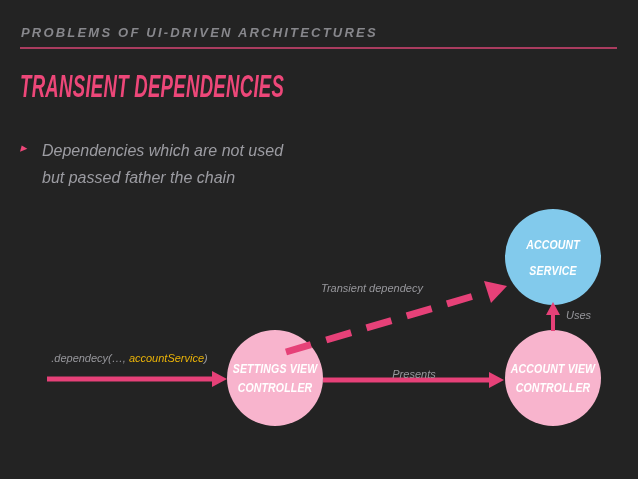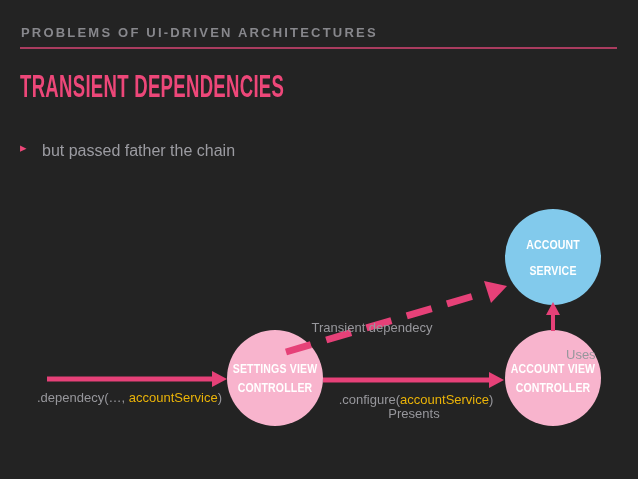--- a/index.html
+++ b/index.html
@@ -1,19 +1,20 @@
 <!DOCTYPE html>
 <html><head>
 <meta charset="utf-8">
 <style>
   html,body { margin:0; padding:0; background:#232323; }
   .slide {
     position:relative; width:638px; height:479px;
     background:#232323; overflow:hidden;
     font-family:"Liberation Sans", sans-serif;
+    font-style:italic;
     -webkit-font-smoothing:antialiased;
   }
   .kicker {
     position:absolute; left:21px; top:25px;
     font-size:13px; font-weight:700; letter-spacing:2.2px;
     color:#87878c; white-space:nowrap;
   }
   .header-rule {
     position:absolute; left:20px; top:47px;
     width:597px; height:2px; background:#aa3c5f;
@@ -35,37 +36,38 @@
   }
   .diagram-svg { position:absolute; left:0; top:0; width:638px; height:479px; }
   .node-label {
     position:absolute; text-align:center; color:#ffffff;
     font-weight:700; font-size:13.5px; line-height:19px;
     transform:scaleX(0.78); transform-origin:center center;
     letter-spacing:0.2px;
   }
   .node-label.wide-gap { line-height:26px; }
   .edge-label {
-    position:absolute; font-size:13px; color:#97979c;
-    white-space:nowrap; text-align:center;margin-top:38px;
+    position:absolute; font-size:11px; color:#97979c;
+    white-space:nowrap; text-align:center;
   }
   .code-arg { color:#eab308; }
 </style>
 </head>
 <body>
 
 <div class="slide">
 
   <div class="kicker">PROBLEMS OF UI-DRIVEN ARCHITECTURES</div>
   <div class="header-rule"></div>
   <div class="title">TRANSIENT DEPENDENCIES</div>
 
   <div class="bullet">
     <span class="bullet-marker">▸</span>
     <div class="bullet-text">
+      <div>Dependencies which are not used</div>
       <div>but passed father the chain</div>
     </div>
   </div>
 
   <svg class="diagram-svg" viewBox="0 0 638 479">
 
     <circle cx="275" cy="378" r="48" fill="#f8b4cd"></circle>
     <circle cx="553" cy="378" r="48" fill="#f8b4cd"></circle>
     <circle cx="553" cy="257" r="48" fill="#82caec"></circle>
 
@@ -90,21 +92,20 @@
     <div>ACCOUNT VIEW</div>
     <div>CONTROLLER</div>
   </div>
   <div class="node-label wide-gap" style="left:493px; top:232px; width:120px;">
     <div>ACCOUNT</div>
     <div>SERVICE</div>
   </div>
 
   <div class="edge-label" style="left:37px; top:352px; width:185px;"><span>.dependecy(…, </span><span class="code-arg">accountService</span><span>)</span></div>
 
-  <div class="edge-label" style="left:336px; top:354px; width:160px;"><span>.configure(</span><span class="code-arg">accountService</span><span>)</span></div>
 
   <div class="edge-label" style="left:384px; top:368px; width:60px;">Presents</div>
 
   <div class="edge-label" style="left:302px; top:282px; width:140px;">Transient dependecy</div>
 
   <div class="edge-label" style="left:566px; top:309px; text-align:center;">Uses</div>
 
 </div>
 
 </body></html>

